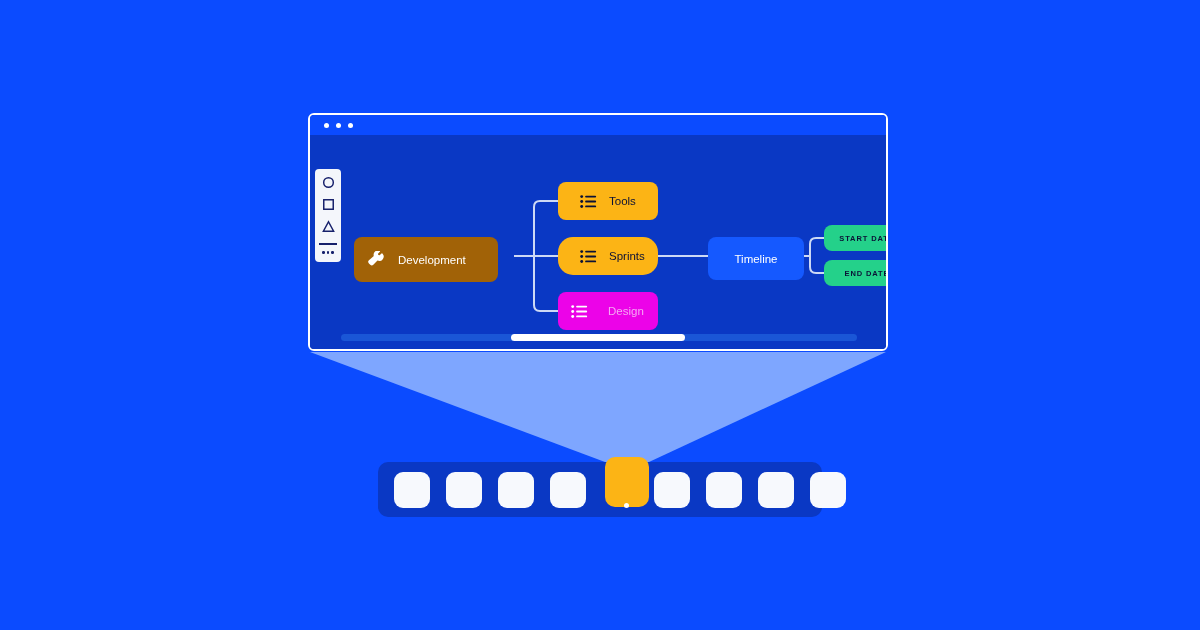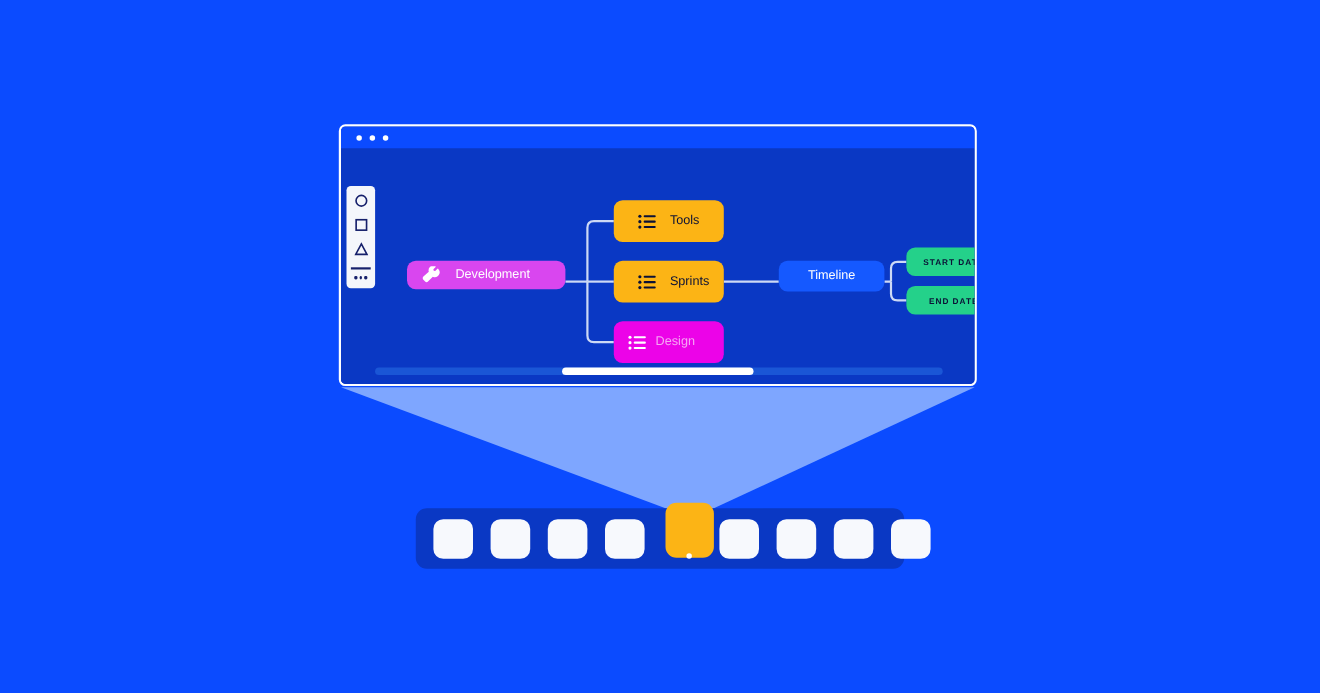--- a/index.html
+++ b/index.html
@@ -53,42 +53,42 @@
   
   .node {
     position:absolute;
     display:flex; align-items:center;
     border-radius:8px;
     font-size:11.5px;
   }
   .node .ico { display:flex; align-items:center; justify-content:center; }
 
   #node-development {
-    left:60px; top:102px; width:144px; height:26px;
-    background:#d946ef; padding-left:14px; gap:13px;
+    left:44px; top:102px; width:144px; height:45px;
+    background:#a16207; padding-left:14px; gap:13px;
   }
   #node-development .label { color:#ffffff; font-size:11.5px; }
 
   .node-amber {
     width:100px; height:38px;
     background:#fcb415; padding-left:22px; gap:12px;
   }
   .node-amber .label { color:#0b1136; font-size:11.5px; }
 
   #node-tools   { left:248px; top:47px; }
-  #node-sprints { left:248px; top:102px; }
+  #node-sprints { left:248px; top:102px;border-radius:15px; }
 
   #node-design {
     left:248px; top:157px; width:100px; height:38px;
-    background:#ec03e8; padding-left:13px; gap:8px;
+    background:#ec03e8; padding-left:13px; gap:20px;
   }
   #node-design .label { color:#f6a6f4; font-size:11.5px; }
 
   #node-timeline {
-    left:398px; top:102px; width:96px; height:28px;
+    left:398px; top:102px; width:96px; height:43px;
     background:#1559ff; justify-content:center;text-align:right;
   }
   #node-timeline .label { color:#ffffff; font-size:11.5px; }
 
   .node-green {
     left:514px; width:86px; height:26px;
     background:#24d18a; justify-content:center;
   }
   .node-green .label {
     color:#0b1136; font-size:7.5px; font-weight:bold; letter-spacing:0.9px;

